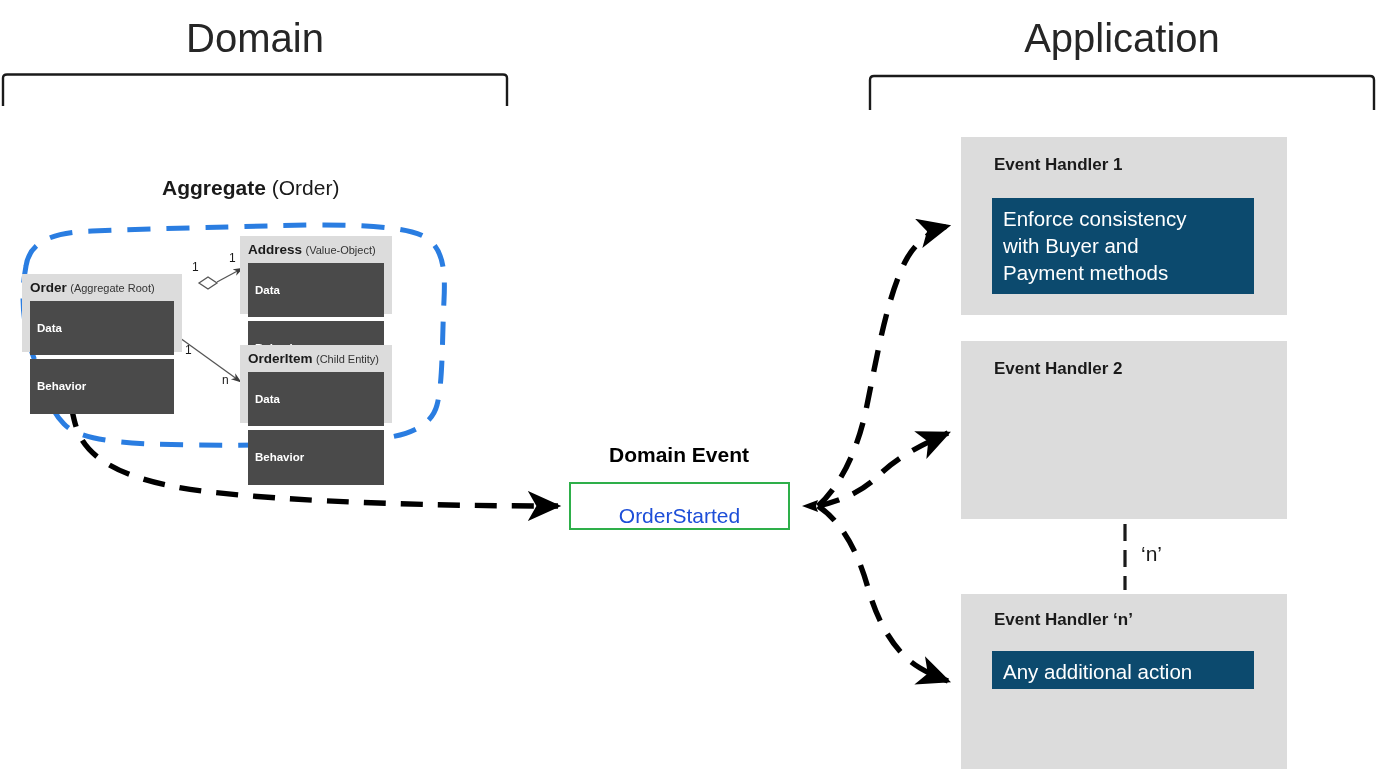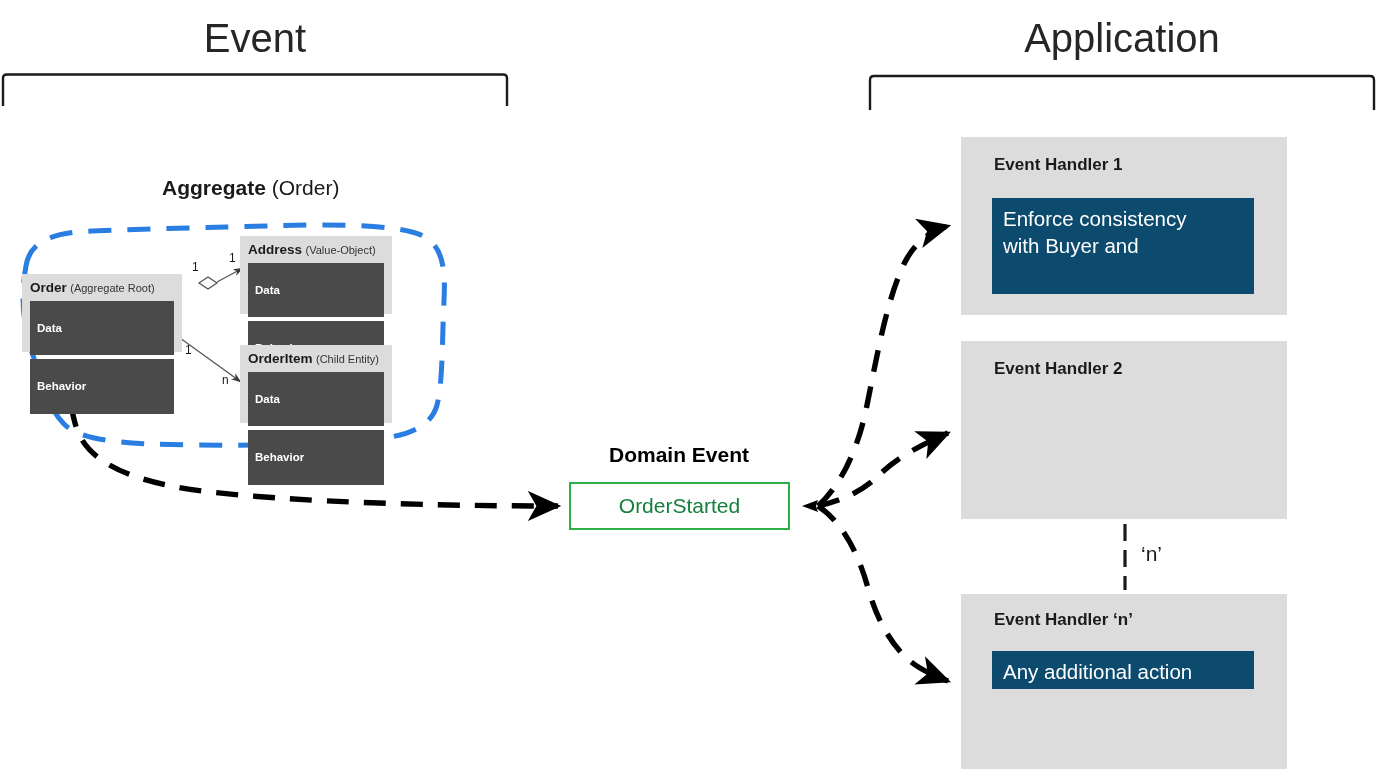--- a/index.html
+++ b/index.html
@@ -89,24 +89,24 @@
     font-weight: bold;
     color: #000000;
     white-space: nowrap;
     text-align: center;
   }
   .domain-event-box {
     border: 2px solid #2eaf4a;
     background: #ffffff;
     box-sizing: border-box;
     display: flex;
-    align-items: center;
+    align-items: flex-end;
     justify-content: center;
     font-size: 21px;
-    color: #15803d;
+    color: #1d4ed8;
     font-weight: 400;
   }
 
   
   .handler-panel {
     background: #dcdcdc;
     box-sizing: border-box;
   }
   .handler-title {
     font-size: 17px;
@@ -211,21 +211,21 @@
                C842,522 858,552 868,588
                C878,624 896,654 920,668
                C930,674 940,678 948,681" fill="none" stroke="#000000" stroke-width="5.4" stroke-dasharray="22 15" stroke-linecap="butt" marker-end="url(#arrowFat)"></path>
     </g>
 
     <g>
       <line x1="1125" y1="524" x2="1125" y2="590" stroke="#1a1a1a" stroke-width="3.2" stroke-dasharray="17 9" stroke-linecap="butt"></line>
     </g>
   </svg>
 
-  <div class="abs section-title" style="left:55px; top:18px; width:400px;">Event</div>
+  <div class="abs section-title" style="left:55px; top:18px; width:400px;">Domain</div>
 
   <div class="abs section-title" style="left:922px; top:18px; width:400px;">Application</div>
 
   <div class="abs aggregate-title" style="left:118px; top:176px;">
     <span class="b">Aggregate</span><span>&nbsp;</span><span class="n">(Order)</span>
   </div>
 
   <div class="abs class-box" style="left:22px; top:274px; width:160px; height:78px;">
     <div class="class-head">
       <span class="nm">Order</span>
@@ -262,20 +262,21 @@
 
   <div class="abs domain-event-box" style="left:569px; top:482px; width:221px; height:48px;">
     <span>OrderStarted</span>
   </div>
 
   <div class="abs handler-panel" style="left:961px; top:137px; width:326px; height:178px;">
     <div class="abs handler-title" style="left:33px; top:19px;">Event Handler 1</div>
     <div class="abs handler-body" style="left:31px; top:61px; width:262px; height:96px;">
       <div>Enforce consistency</div>
       <div>with Buyer and</div>
+      <div>Payment methods</div>
     </div>
   </div>
 
   <div class="abs handler-panel" style="left:961px; top:341px; width:326px; height:178px;">
     <div class="abs handler-title" style="left:33px; top:19px;">Event Handler 2</div>
   </div>
 
   <div class="abs n-label" style="left:1141px; top:542px;">‘n’</div>
 
   <div class="abs handler-panel" style="left:961px; top:594px; width:326px; height:205px;">

